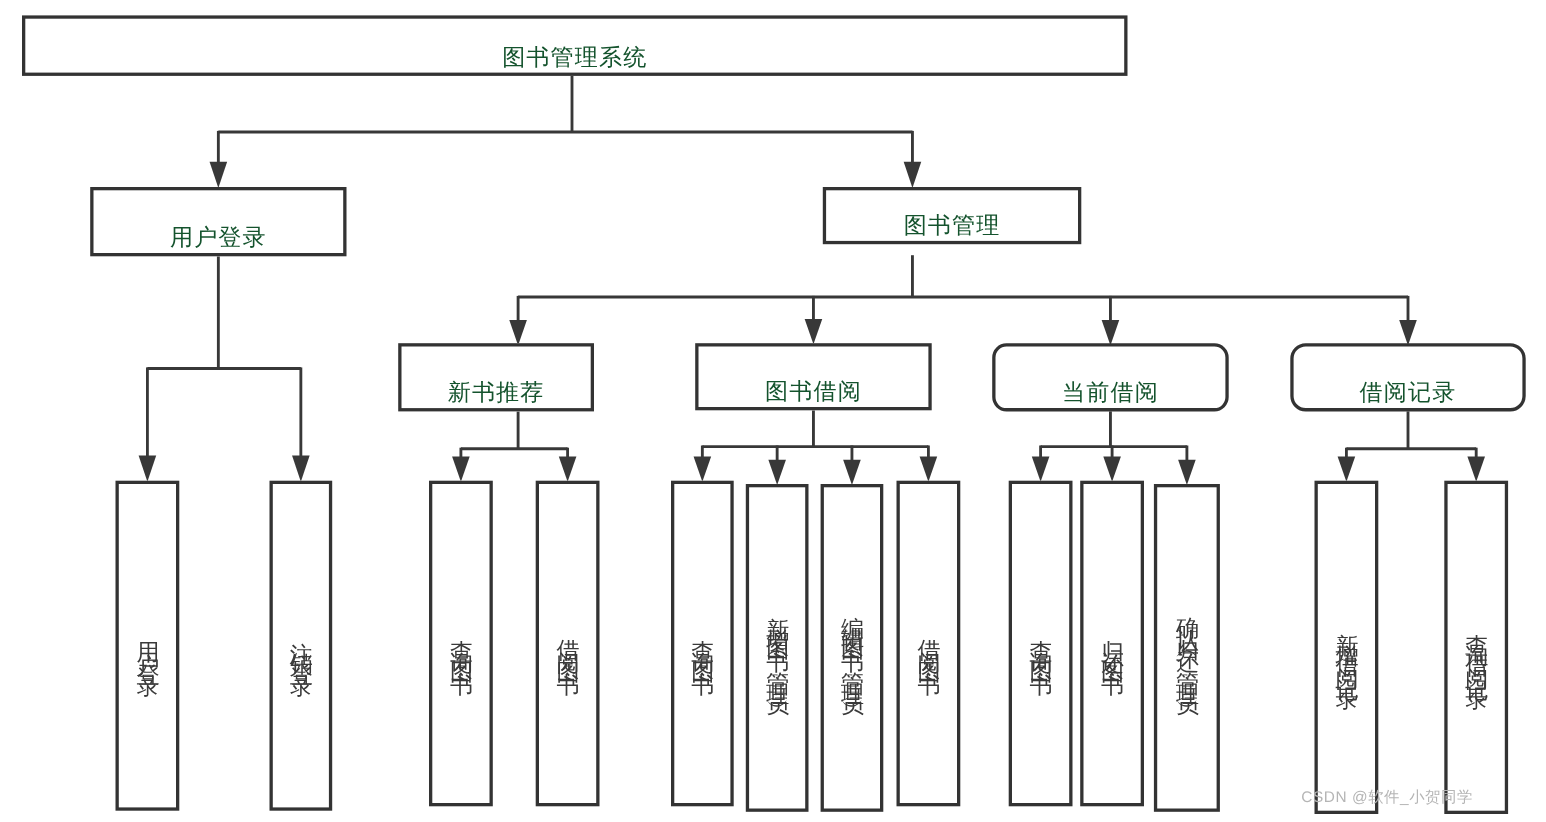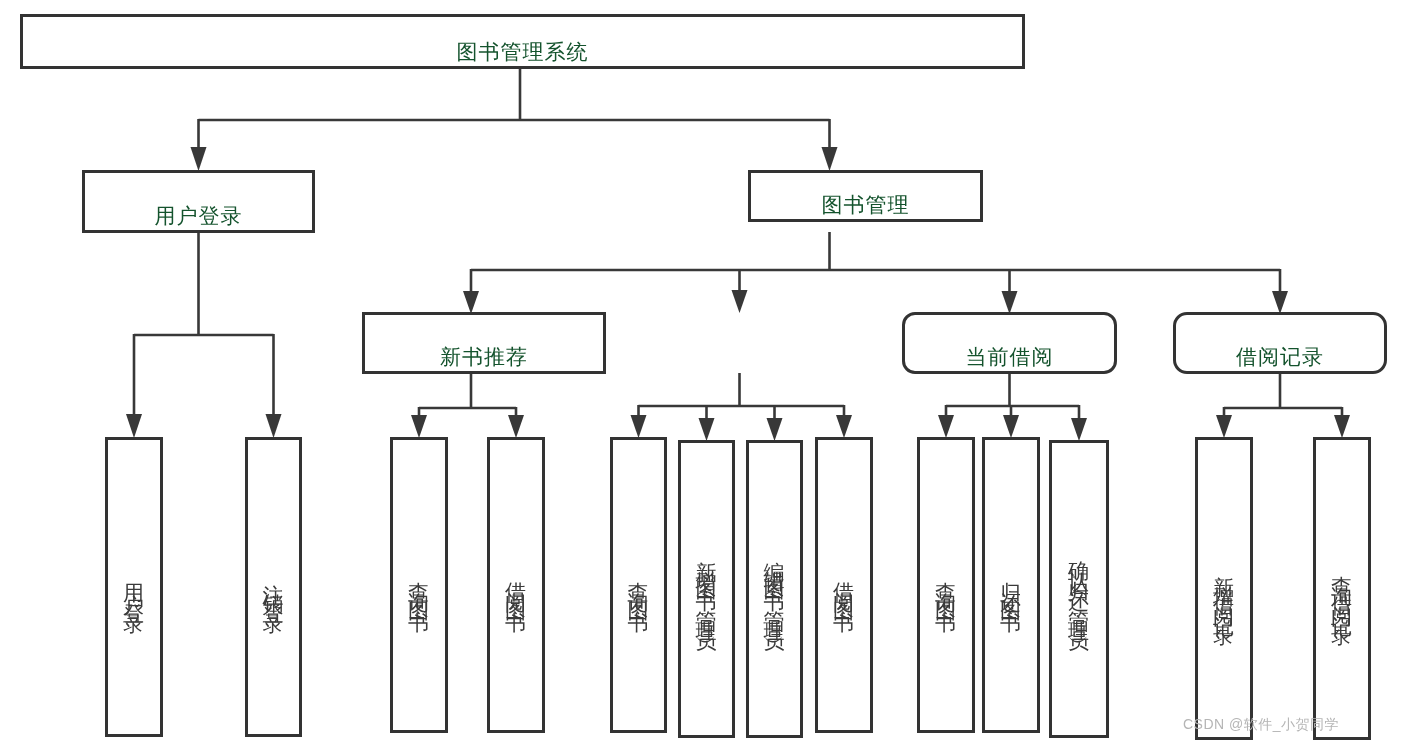--- a/index.html
+++ b/index.html
@@ -118,22 +118,25 @@
     <span>图书管理系统</span>
   </div>
 
   <div class="hbox" style="left:82px;top:170px;width:233px;height:63px;">
     <span>用户登录</span>
   </div>
   <div class="hbox" style="left:748px;top:170px;width:235px;height:52px;">
     <span>图书管理</span>
   </div>
 
-  <div class="hbox" style="left:362px;top:312px;width:244px;height:62px;">
+  <div class="hbox" style="left:362px;top:312px;width:178px;height:62px;">
     <span>新书推荐</span>
+  </div>
+  <div class="hbox" style="left:632px;top:312px;width:215px;height:61px;">
+    <span>图书借阅</span>
   </div>
   <div class="hbox" style="left:902px;top:312px;width:215px;height:62px;border-radius:13px;">
     <span>当前借阅</span>
   </div>
   <div class="hbox" style="left:1173px;top:312px;width:214px;height:62px;border-radius:14px;">
     <span>借阅记录</span>
   </div>
 
   <div class="vbox" style="left:105px;top:437px;width:58px;height:300px;">
     <span class="vlabel">用户登录</span>

